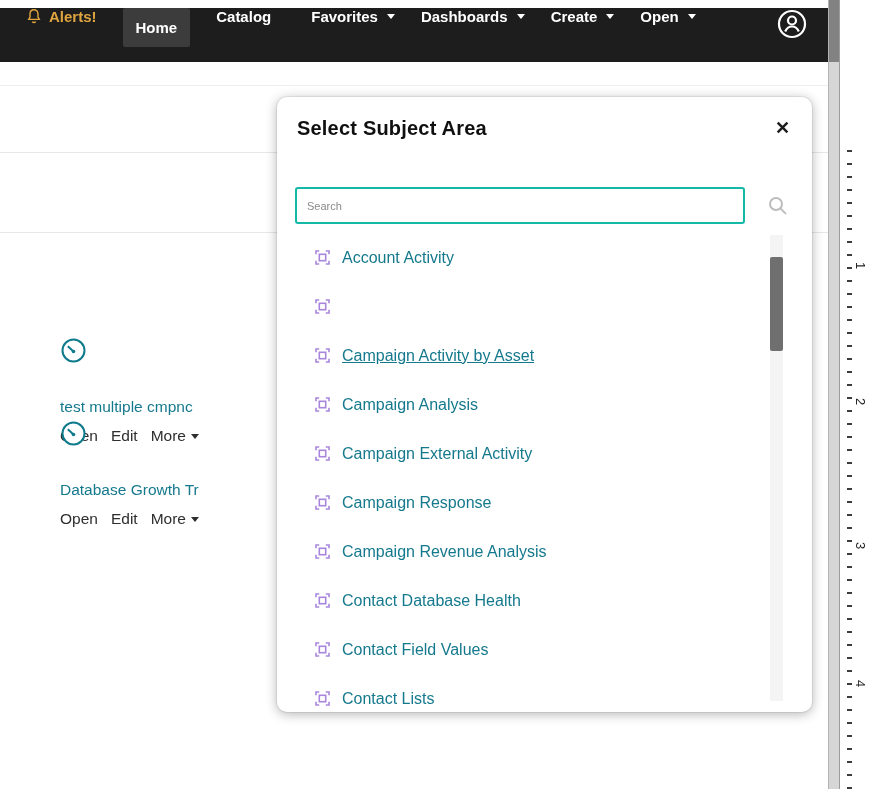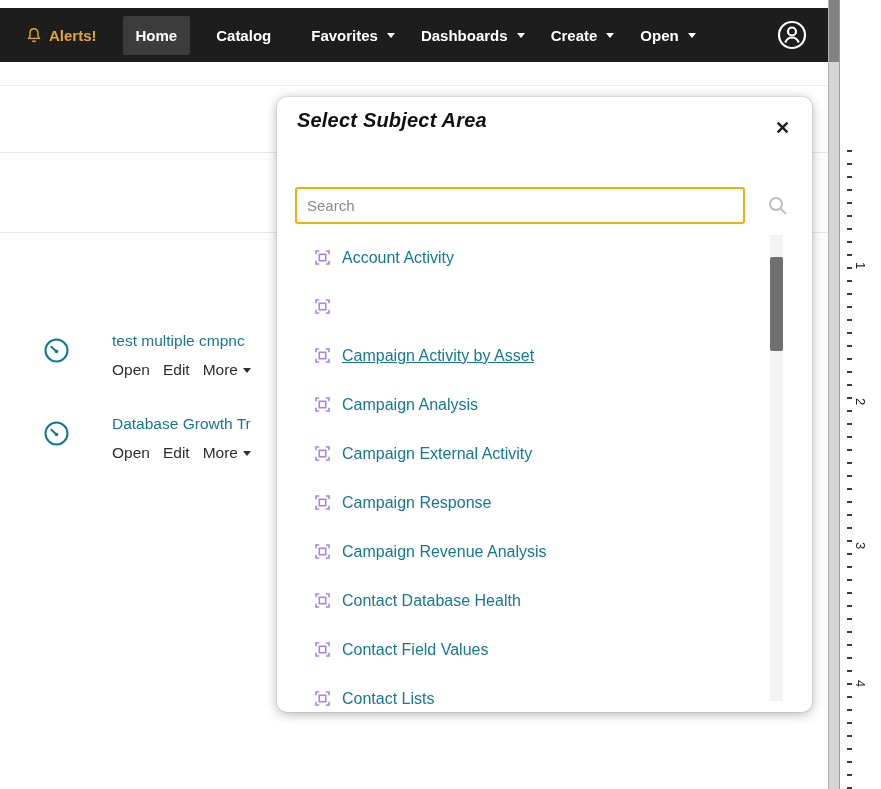--- a/index.html
+++ b/index.html
@@ -2,61 +2,61 @@
 <html><head>
 <meta charset="utf-8">
 <style>
   * { margin:0; padding:0; box-sizing:border-box; }
   html,body { width:881px; height:789px; background:#ffffff; overflow:hidden;
               font-family:"Liberation Sans", sans-serif; }
   .screen { position:relative; width:881px; height:789px; background:#ffffff; }
 
   
   .topnav { position:absolute; left:0; top:8px; width:828px; height:54px;
-            background:#1d1d1d; display:flex; align-items:center;
+            background:#1d1d1d; display:flex; align-items:flex-start;
             padding:0 20px 0 26px; gap:26px; }
   .nav-item { display:flex; align-items:center; gap:7px; color:#ffffff;
               font-size:15px; font-weight:600; cursor:pointer; white-space:nowrap; }
   .nav-item.alerts { color:#e0a63e; }
   .nav-item.active { background:#3c3c3c; padding:11px 13px; border-radius:2px; }
   .nav-item.spread { margin-left:14px; }
   .caret-down { width:0; height:0; border-left:4px solid transparent;
                 border-right:4px solid transparent; border-top:5px solid #ffffff;
                 margin-left:2px; }
   .profile { margin-left:auto; display:flex; align-items:center; cursor:pointer; }
 
   
   .hrule { position:absolute; left:0; width:828px; height:1px; background:#e7e7e7; }
   .hrule.r1 { top:85px; background:#eeeeee; }
   .hrule.r2 { top:152px; }
   .hrule.r3 { top:232px; }
 
   
-  .dash-row { position:absolute; left:43px; display:flex; gap:42px; }
+  .dash-row { position:absolute; left:60px; display:flex; gap:33px;flex-direction:column; }
   .dash-row.one { top:331px; }
   .dash-row.two { top:414px; }
   .dash-icon { margin-top:6px; flex:0 0 auto; }
   .dash-title { font-size:15.5px; color:#15798d; cursor:pointer; line-height:20px; }
   .dash-actions { display:flex; align-items:center; gap:13px; margin-top:10px;
                   font-size:15.5px; color:#2e2e2e; }
   .dash-action { cursor:pointer; display:flex; align-items:center; gap:5px; }
   .caret-dark { width:0; height:0; border-left:4px solid transparent;
                 border-right:4px solid transparent; border-top:5px solid #2e2e2e; }
 
   
   .modal { position:absolute; left:277px; top:97px; width:535px; height:615px;
            background:#ffffff; border-radius:10px; overflow:hidden;
            box-shadow:0 2px 12px rgba(0,0,0,0.30), 0 0 0 1px rgba(0,0,0,0.06); }
-  .modal-title { position:absolute; left:20px; top:12px; font-size:20px;
-                 font-weight:700; color:#101010; letter-spacing:.2px;font-style:italic; }
+  .modal-title { position:absolute; left:20px; top:20px; font-size:20px;
+                 font-weight:700; color:#101010; letter-spacing:.2px; }
   .modal-close { position:absolute; right:22px; top:20px; font-size:18px;
                  font-weight:700; color:#1c1c1c; cursor:pointer; line-height:22px; }
   .search-wrap { position:absolute; left:18px; top:90px; width:499px; height:38px; }
   .search-input { position:absolute; left:0; top:0; width:450px; height:37px;
-                  border:2px solid #eab308; border-radius:3px; font-size:15px;
+                  border:2px solid #14b8a6; border-radius:3px; font-size:11px;
                   padding:0 10px; color:#8b5cf6; outline:none;
                   font-family:"Liberation Sans", sans-serif; }
   .search-input::placeholder { color:#8a8a8a; }
   .search-icon { position:absolute; left:472px; top:8px; }
 
   .sa-list { position:absolute; left:0; top:136px; width:535px; height:479px;
              overflow:hidden; }
   .sa-item { display:flex; align-items:center; gap:11px; padding-left:37px;
              height:49px; cursor:pointer; }
   .sa-item .sa-label { font-size:16px; color:#15798d;text-align:center; }

